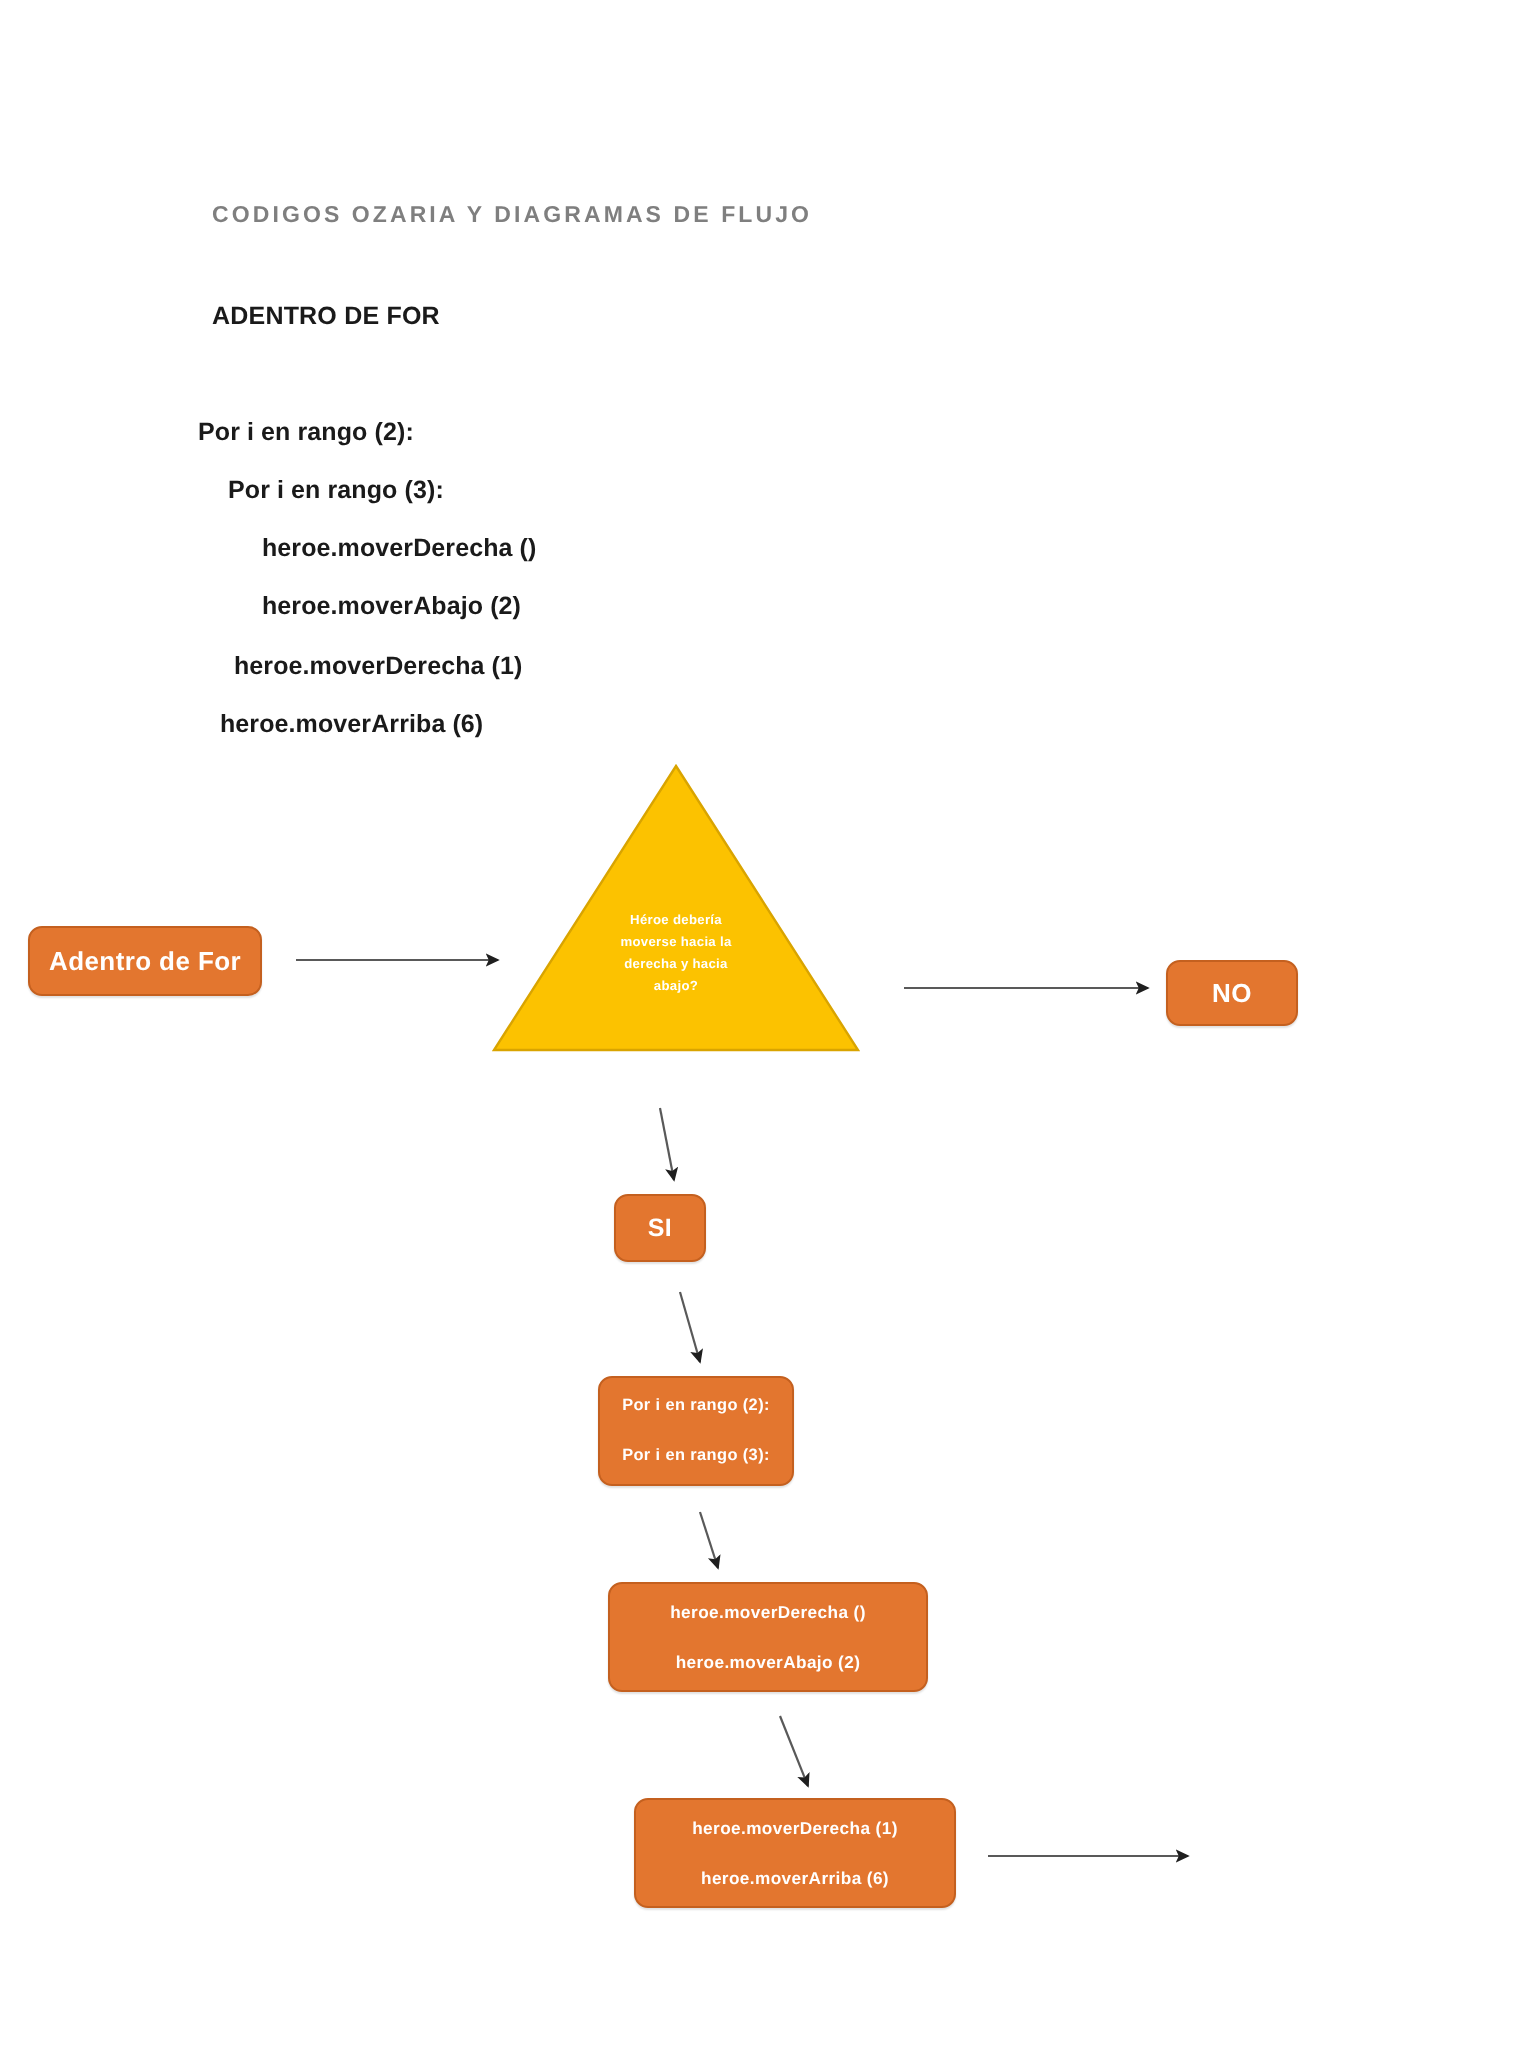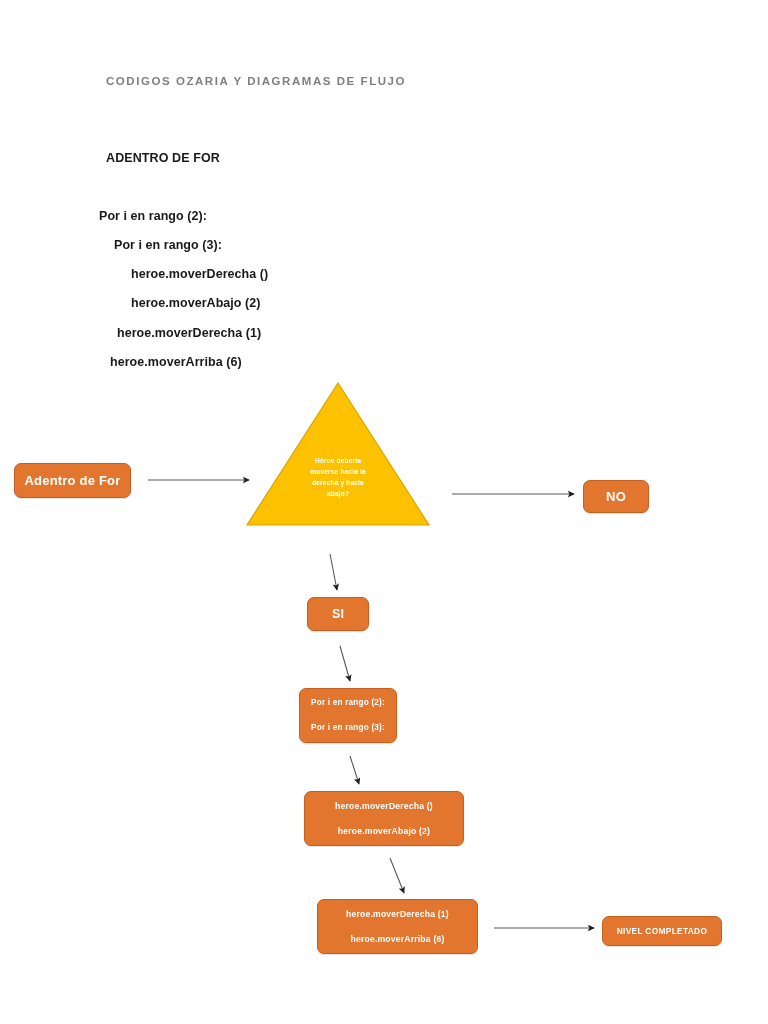--- a/index.html
+++ b/index.html
@@ -14,21 +14,21 @@
     background: #ffffff;
     overflow: hidden;
     font-family: "Liberation Sans", sans-serif;
     -webkit-font-smoothing: antialiased;
   }
 
   
   .doc-heading {
     position: absolute;
     left: 106px;
-    top: 75px;
+    top: 102px;
     font-size: 11.5px;
     letter-spacing: 1.55px;
     color: #7f7f7f;
     font-weight: 600;
     white-space: nowrap;
   }
   .doc-subheading {
     position: absolute;
     left: 106px;
     top: 151px;
@@ -68,21 +68,21 @@
     font-weight: 700;
     letter-spacing: 0.2px;
   }
 
   .node.start { left: 14px; top: 463px; width: 117px; height: 35px; }
   .node.start .node-line { font-size: 13px; }
 
   .node.no { left: 583px; top: 480px; width: 66px; height: 33px; }
   .node.no .node-line { font-size: 13px; }
 
-  .node.si { left: 307px; top: 597px; width: 62px; height: 34px; }
+  .node.si { left: 307px; top: 597px; width: 46px; height: 34px; }
   .node.si .node-line { font-size: 12.5px; }
 
   .node.loops { left: 299px; top: 688px; width: 98px; height: 55px; }
   .node.loops .node-line { font-size: 8.2px; line-height: 1; }
   .node.loops .node-line + .node-line { margin-top: 16px; }
 
   .node.moves1 { left: 304px; top: 791px; width: 160px; height: 55px; }
   .node.moves1 .node-line { font-size: 8.6px; line-height: 1; }
   .node.moves1 .node-line + .node-line { margin-top: 16px; }
 
@@ -195,17 +195,14 @@
   <div class="node moves1">
     <span class="node-line">heroe.moverDerecha ()</span>
     <span class="node-line">heroe.moverAbajo (2)</span>
   </div>
 
   <div class="node moves2">
     <span class="node-line">heroe.moverDerecha (1)</span>
     <span class="node-line">heroe.moverArriba (6)</span>
   </div>
 
-  <div class="node done">
-    <span class="node-line">NIVEL COMPLETADO</span>
-  </div>
 
 </div>
 
 </body></html>

